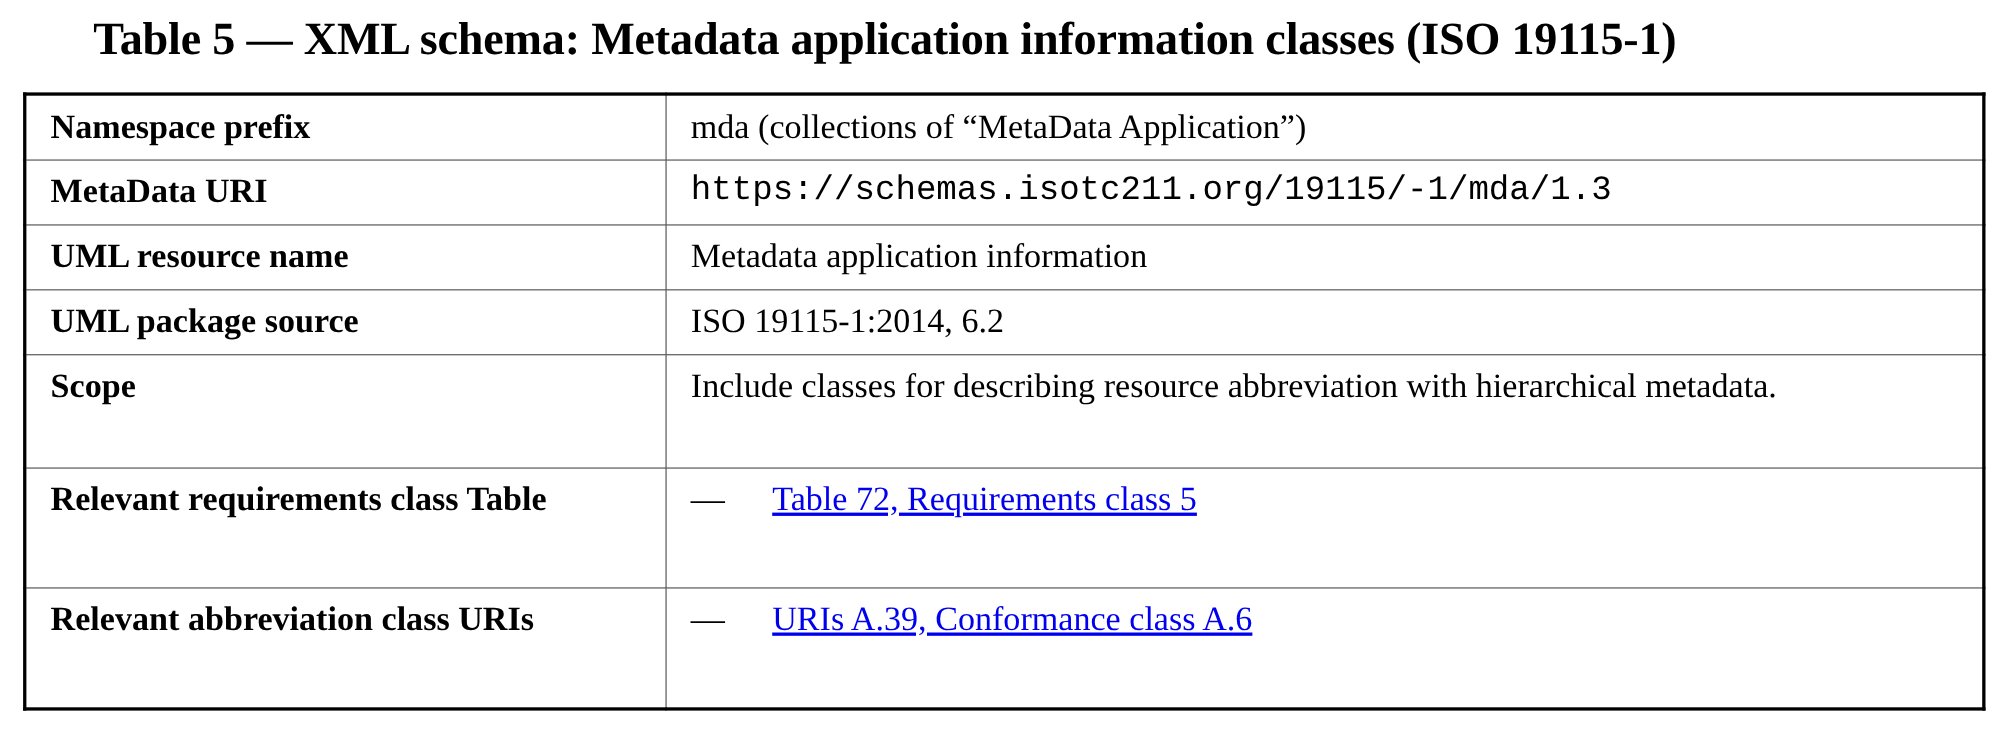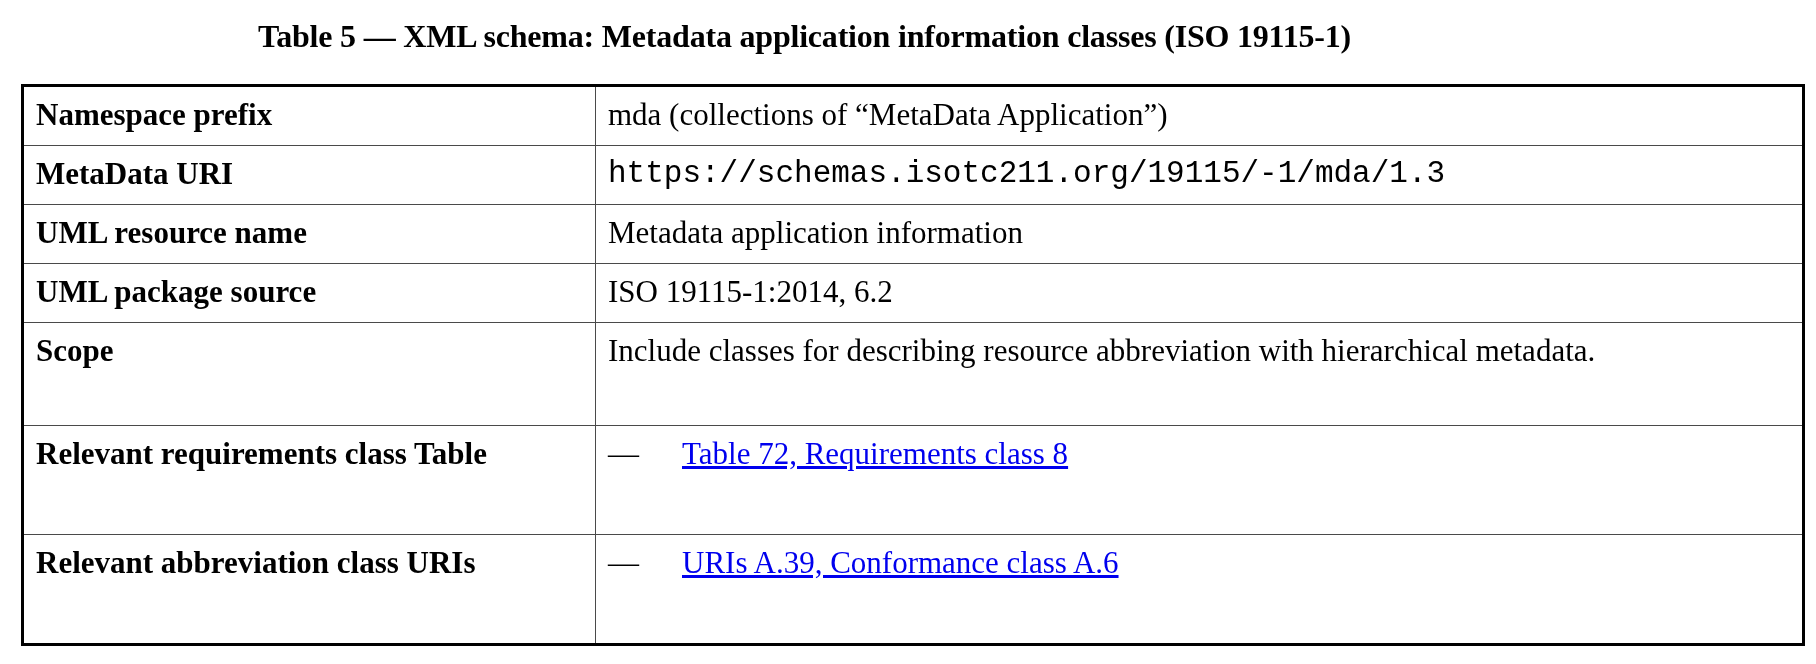--- a/index.html
+++ b/index.html
@@ -1,22 +1,22 @@
 <!DOCTYPE html>
 <html><head>
 <meta charset="utf-8">
 <style>
   html, body { margin: 0; padding: 0; background: #ffffff; }
   body { width: 1816px; height: 664px; position: relative; overflow: hidden;
          font-family: "Liberation Serif", "DejaVu Serif", serif; color: #000; }
   .caption { position: absolute; left: 0; top: 14px; width: 1609px; text-align: center;
-             font-weight: bold; font-size: 32px; line-height: 44px; letter-spacing: -0.2px; }
+             font-weight: bold; font-size: 42px; line-height: 44px; letter-spacing: -0.2px; }
   table.meta { position: absolute; left: 21px; top: 84px; width: 1784px;
                border-collapse: collapse; border: 3px solid #000; table-layout: fixed; }
-  table.meta td { border: 1.5px solid #4a4a4a; padding: 6px 12px 6px 12px;
+  table.meta td { border: 1.5px solid #4a4a4a; padding: 6px 12px 6px 22px;
                   font-size: 31px; line-height: 43px; vertical-align: top; }
   td.key { width: 547px; font-weight: bold; }
   td.mono { font-family: "Liberation Mono", "DejaVu Sans Mono", monospace; font-size: 30px; }
   tr.r1 td { height: 46px; }
   tr.r2 td { height: 46px; }
   tr.r3 td { height: 46px; }
   tr.r4 td { height: 46px; }
   tr.r5 td { height: 90px; }
   tr.r6 td, tr.r7 td { height: 96px; }
   td.linkcell { vertical-align: middle; }
@@ -46,21 +46,21 @@
     <td class="key">UML package source</td>
     <td>ISO 19115-1:2014, 6.2</td>
   </tr>
   <tr class="r5">
     <td class="key">Scope</td>
     <td>Include classes for describing resource abbreviation with hierarchical metadata.</td>
   </tr>
   <tr class="r6">
     <td class="key">Relevant requirements class Table</td>
     <td class="linkcell">
-      <span class="dash">—</span><a class="ref" href="#">Table 72, Requirements class 8</a>
+      <span class="dash">—</span><a class="ref" href="#">Table 72, Requirements class 5</a>
     </td>
   </tr>
   <tr class="r7">
     <td class="key">Relevant abbreviation class URIs</td>
     <td class="linkcell">
       <span class="dash">—</span><a class="ref" href="#">URIs A.39, Conformance class A.6</a>
     </td>
   </tr>
 </tbody>
   </table>

